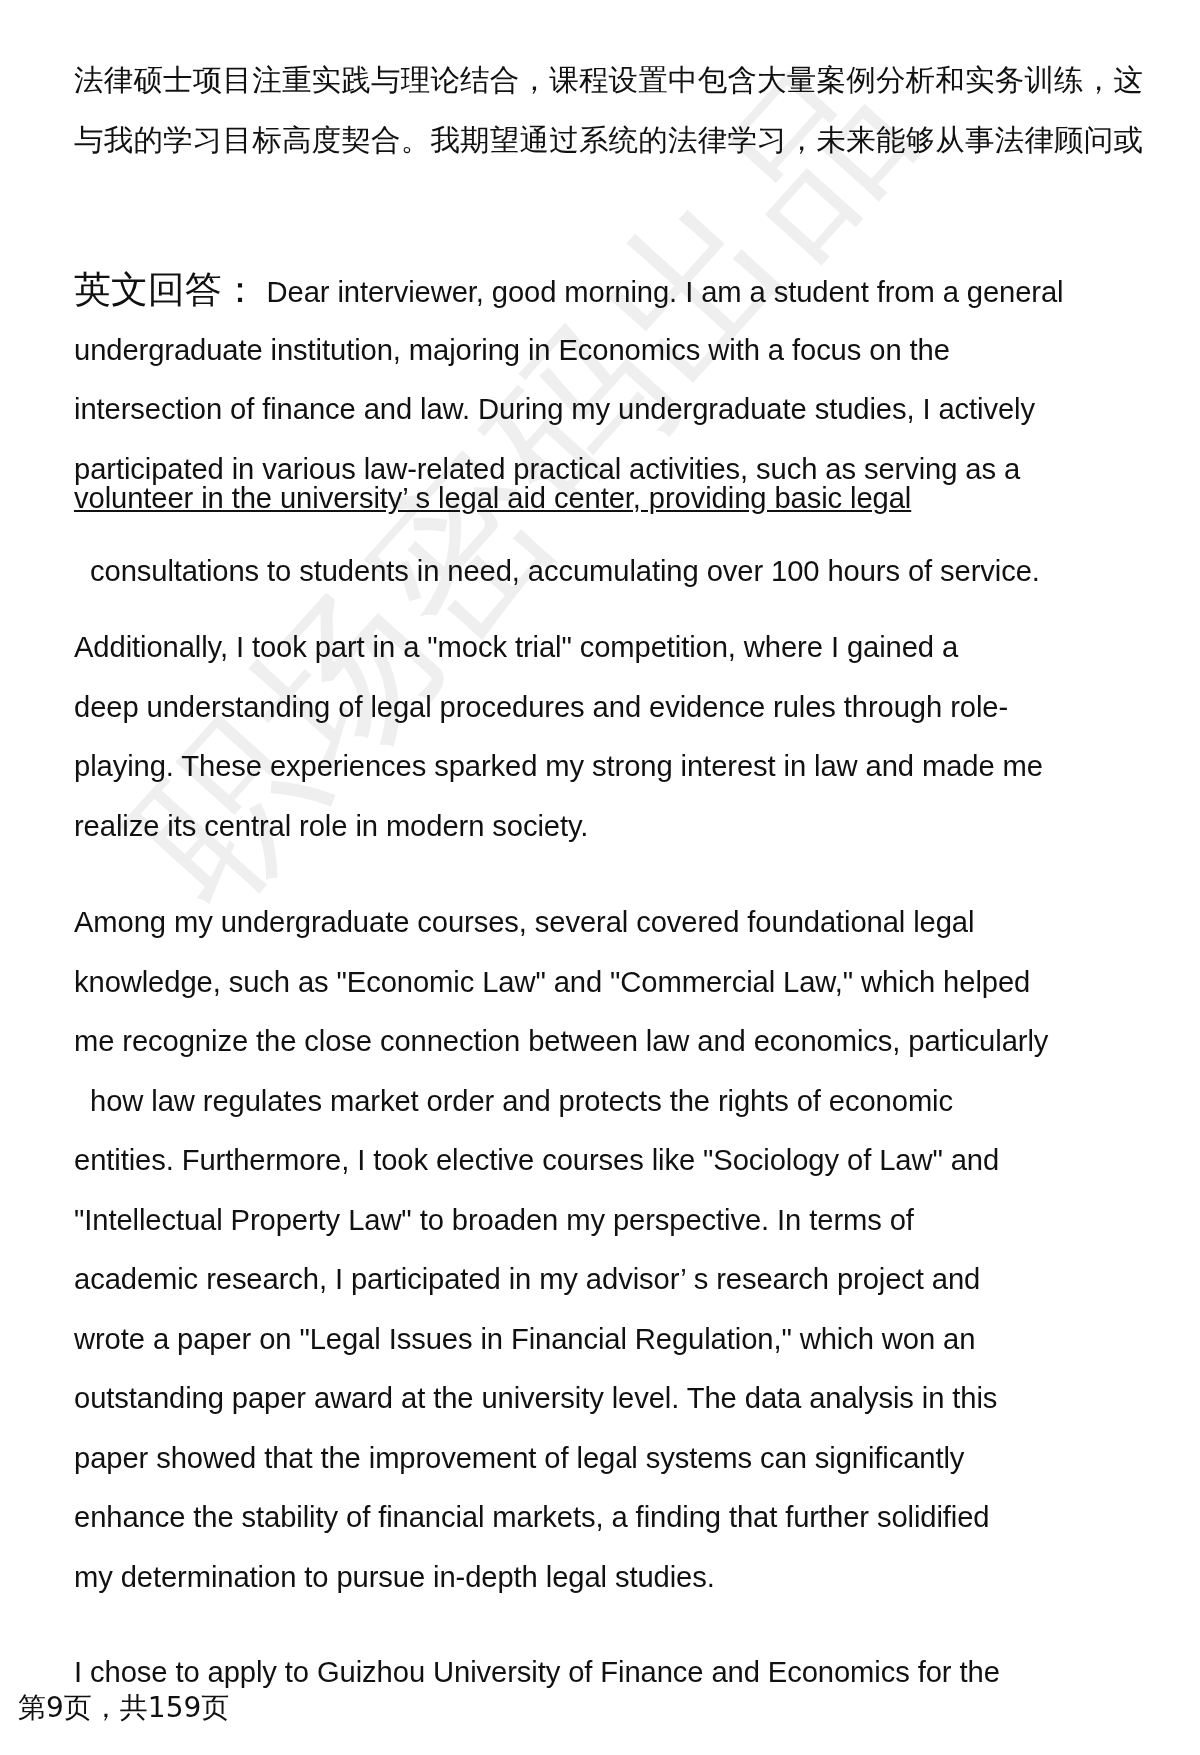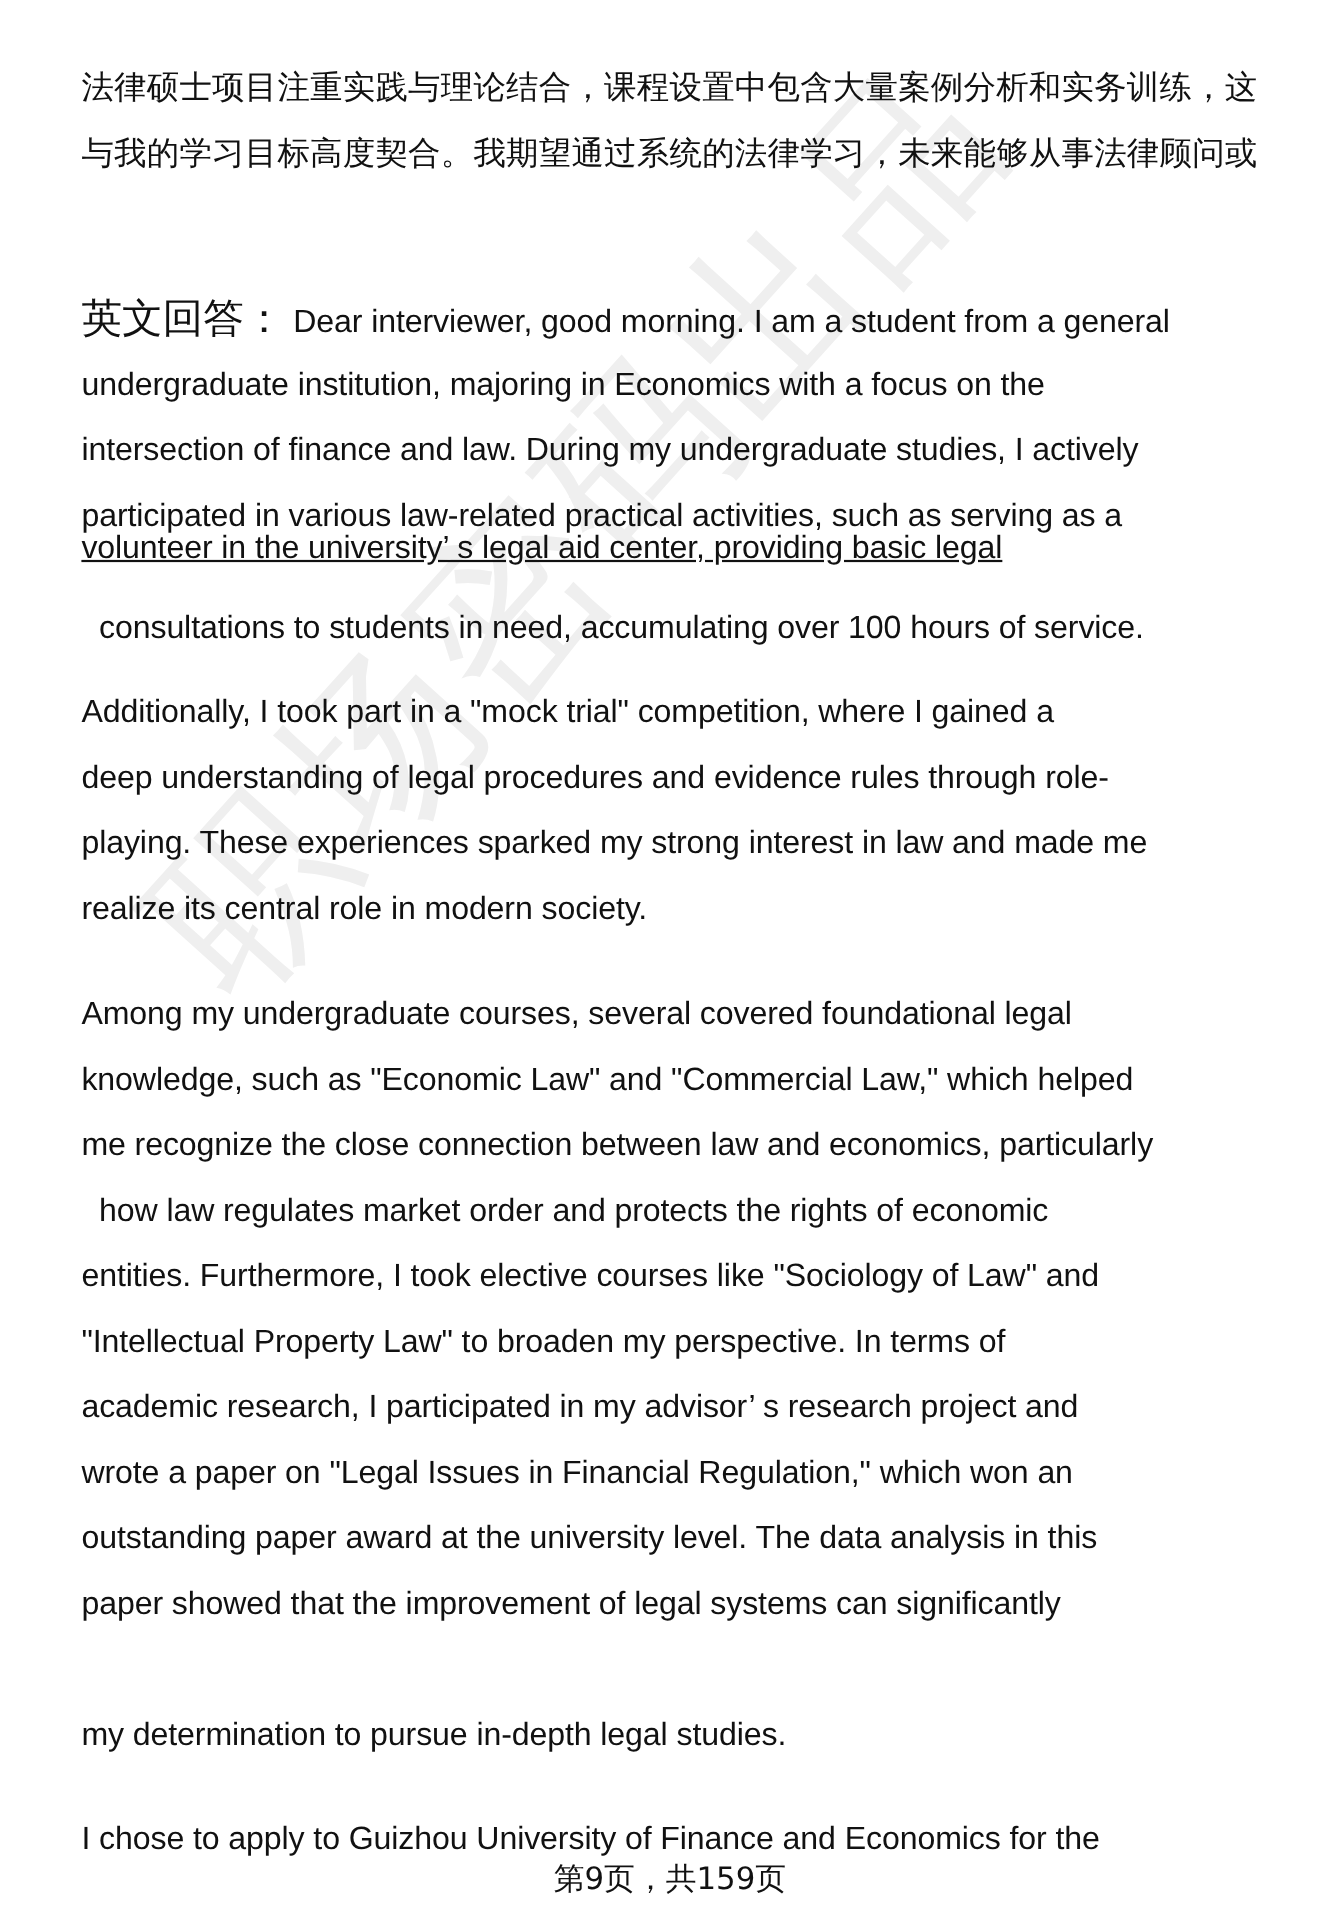--- a/index.html
+++ b/index.html
@@ -58,21 +58,21 @@
     }
     .en .label {
       font-family: "DejaVu Sans", sans-serif;
       font-size: 37px;
     }
     .footer {
       position: absolute;
       left: 0;
       width: 1200px;
       top: 1688px;
-      text-align: center;
+      text-align: left;
       font-family: "DejaVu Sans", sans-serif;
       font-size: 28px;
       line-height: 40px;
       padding-left: 18px;
       box-sizing: border-box;
     }
   </style>
 </head>
 <body>
 
@@ -99,18 +99,19 @@
   <div class="line en" style="top:902px;">Among my undergraduate courses, several covered foundational legal</div>
   <div class="line en" style="top:961.5px;">knowledge, such as "Economic Law" and "Commercial Law," which helped</div>
   <div class="line en" style="top:1021px;">me recognize the close connection between law and economics, particularly</div>
   <div class="line en" style="top:1080.5px;margin-left:16px;">how law regulates market order and protects the rights of economic</div>
   <div class="line en" style="top:1140px;">entities. Furthermore, I took elective courses like "Sociology of Law" and</div>
   <div class="line en" style="top:1199.5px;">"Intellectual Property Law" to broaden my perspective. In terms of</div>
   <div class="line en" style="top:1259px;">academic research, I participated in my advisor’  s research project and</div>
   <div class="line en" style="top:1318.5px;">wrote a paper on "Legal Issues in Financial Regulation," which won an</div>
   <div class="line en" style="top:1378px;">outstanding paper award at the university level. The data analysis in this</div>
   <div class="line en" style="top:1437.5px;">paper showed that the improvement of legal systems can significantly</div>
+  <div class="line en" style="top:1497px;">enhance the stability of financial markets, a finding that further solidified</div>
   <div class="line en" style="top:1556.5px;">my determination to pursue in-depth legal studies.</div>
 
   <div class="line en" style="top:1652px;">I chose to apply to Guizhou University of Finance and Economics for the</div>
 
   <div class="footer">第9页，共159页</div>
 </div>
 
 </body></html>

